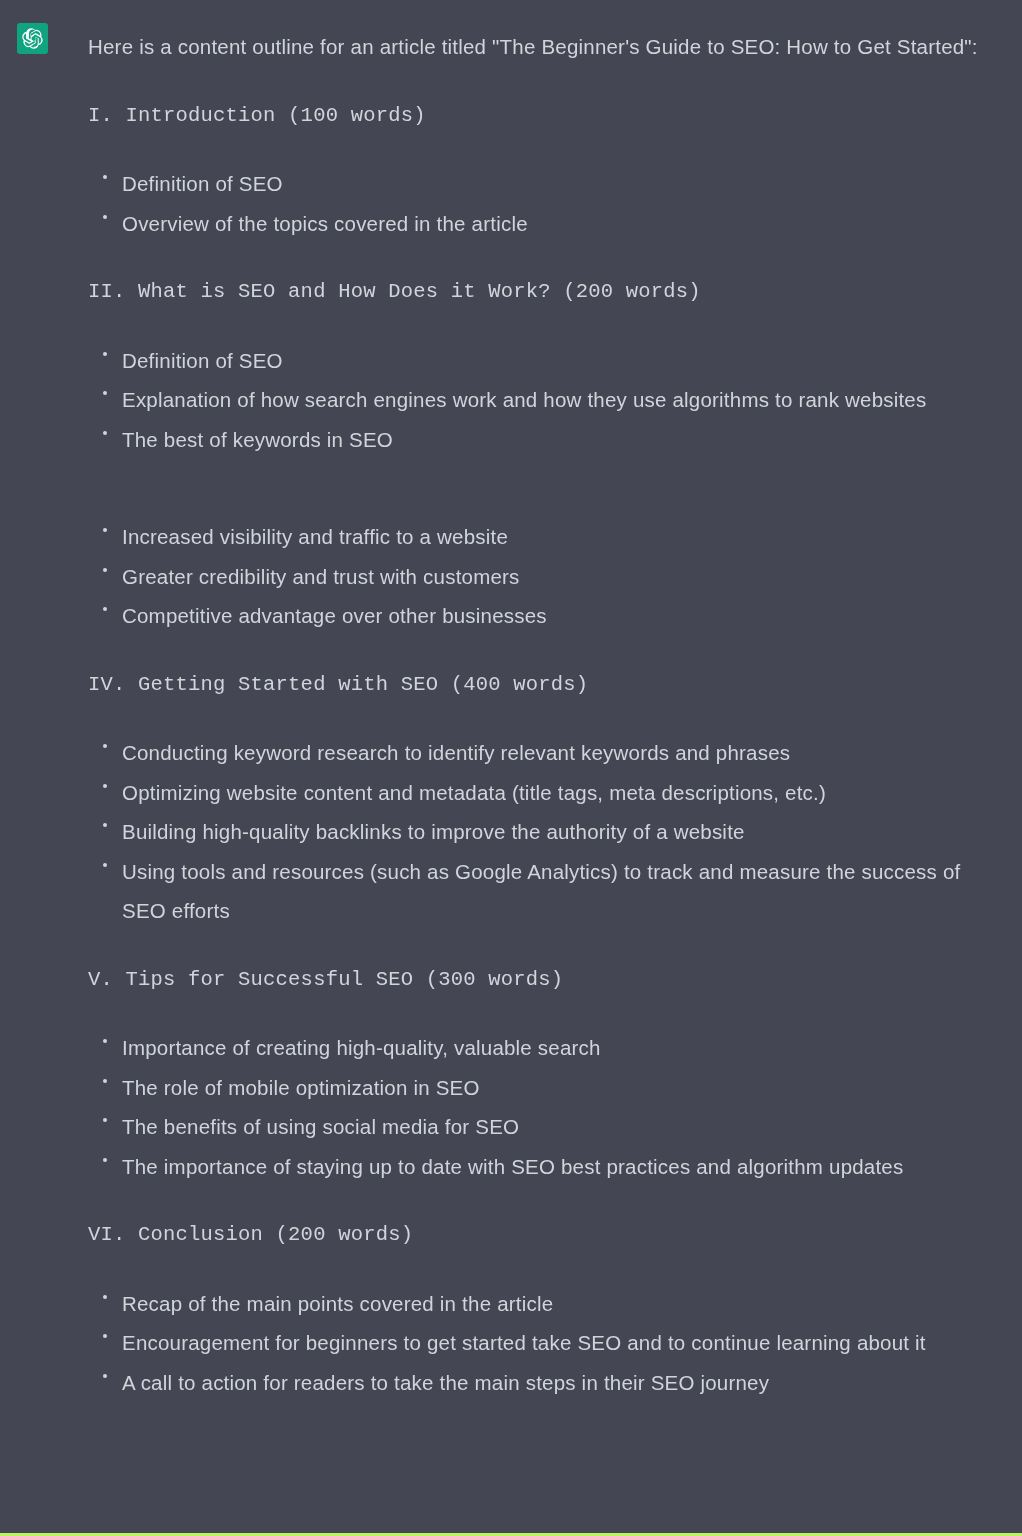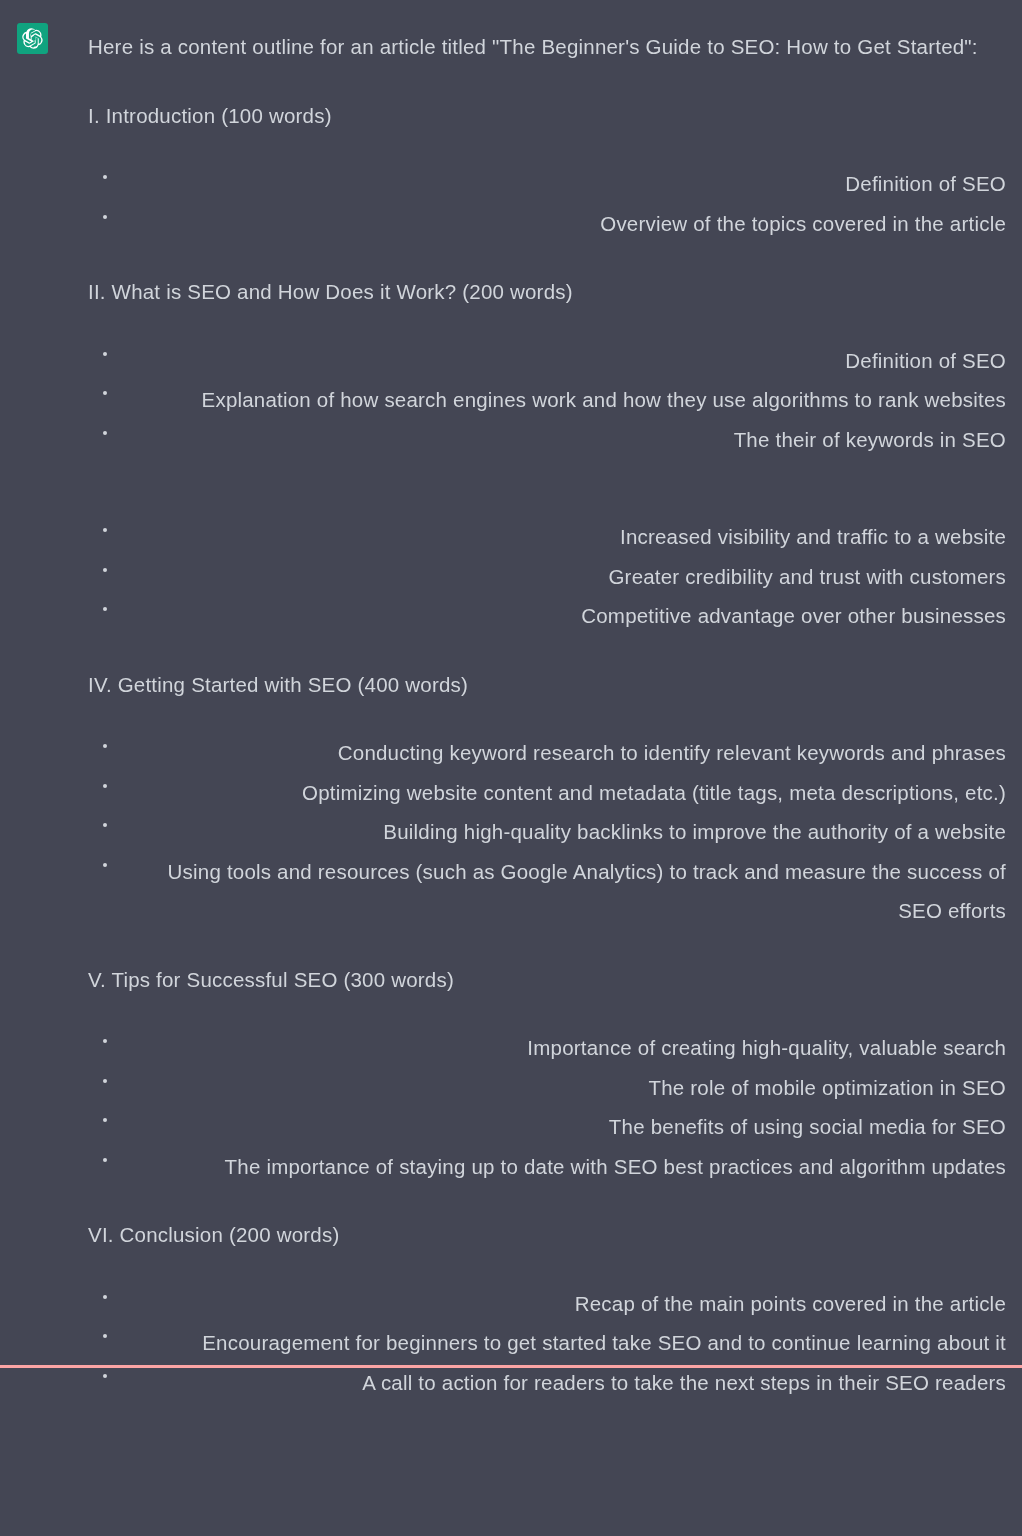--- a/index.html
+++ b/index.html
@@ -10,24 +10,24 @@
     width: 1022px;
     height: 1536px;
     background: #444654;
     font-family: "Liberation Sans", sans-serif;
     overflow: hidden;
   }
 
   #message-row {
     position: relative;
     width: 1022px;
-    height: 1368px;
+    height: 1536px;
     background: #444654;
     box-sizing: border-box;
-    border-bottom: 3px solid #fca5a5;
+    border-bottom: 3px solid #bef264;
   }
 
   #avatar {
     position: absolute;
     left: 17px;
     top: 23px;
     width: 31px;
     height: 31px;
     border-radius: 3px;
     background: #10a37f;
@@ -54,38 +54,38 @@
     margin: 0 0 0 0;
     white-space: normal;
   }
 
   .heading {
     color: #d1d5db;
     font-size: 20.5px;
     line-height: 39.5px;
     letter-spacing: 0.01em;
     margin: 0;
+    font-family: Liberation Mono, monospace;
   }
   .gap { height: 29px; }
   .gap-sm { height: 29px; }
 
   ul.bullets {
     list-style: none;
     margin: 0;
     padding: 0;
   }
   ul.bullets li {
     position: relative;
     color: #d1d5db;
     font-size: 20.5px;
     line-height: 39.5px;
     letter-spacing: 0.01em;
     padding-left: 34px;
     margin: 0;
-    text-align: right;
   }
   ul.bullets li .dot {
     position: absolute;
     left: 15px;
     top: 11px;
     width: 4px;
     height: 4px;
     border-radius: 50%;
     background: #d1d5db;
   }
@@ -133,21 +133,21 @@
       <li>
           <span class="dot"></span>
           <span class="txt">Definition of SEO</span>
         </li>
       <li>
           <span class="dot"></span>
           <span class="txt">Explanation of how search engines work and how they use algorithms to rank websites</span>
         </li>
       <li>
           <span class="dot"></span>
-          <span class="txt">The their of keywords in SEO</span>
+          <span class="txt">The best of keywords in SEO</span>
         </li>
     </ul>
 
     <div class="gap"></div>
 
     <div class="gap-sm"></div>
     <ul class="bullets">
       <li>
           <span class="dot"></span>
           <span class="txt">Increased visibility and traffic to a website</span>
@@ -216,18 +216,18 @@
       <li>
           <span class="dot"></span>
           <span class="txt">Recap of the main points covered in the article</span>
         </li>
       <li>
           <span class="dot"></span>
           <span class="txt">Encouragement for beginners to get started take SEO and to continue learning about it</span>
         </li>
       <li>
           <span class="dot"></span>
-          <span class="txt">A call to action for readers to take the next steps in their SEO readers</span>
+          <span class="txt">A call to action for readers to take the main steps in their SEO journey</span>
         </li>
     </ul>
 
   </div>
 </div>
 
 </body></html>

